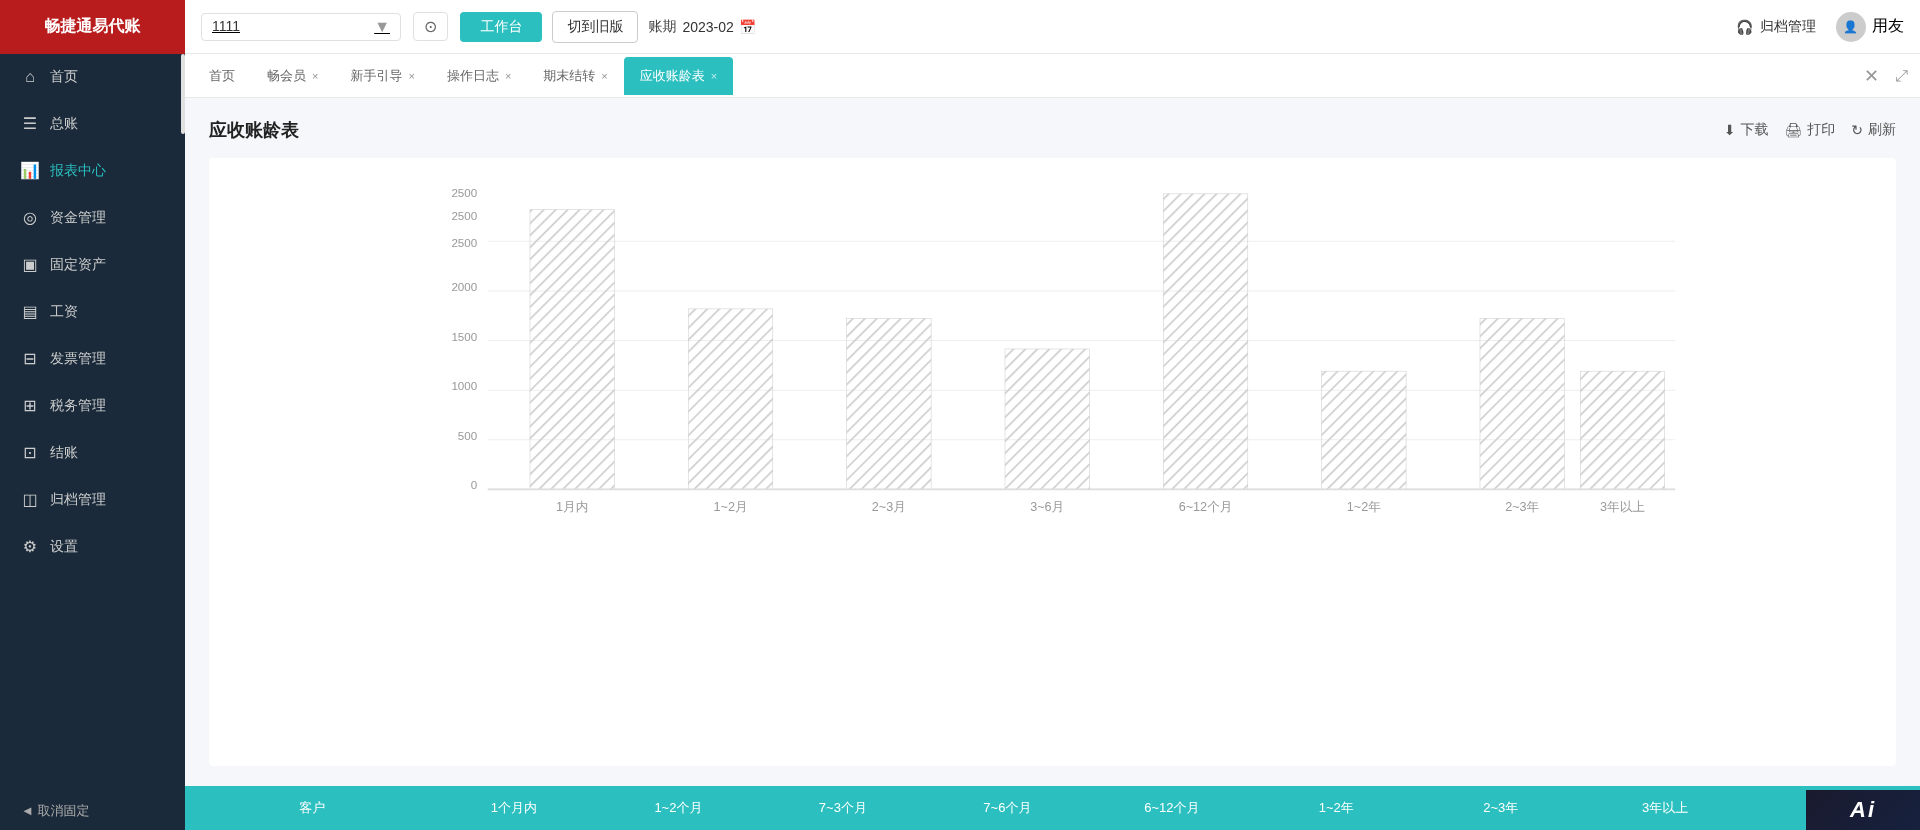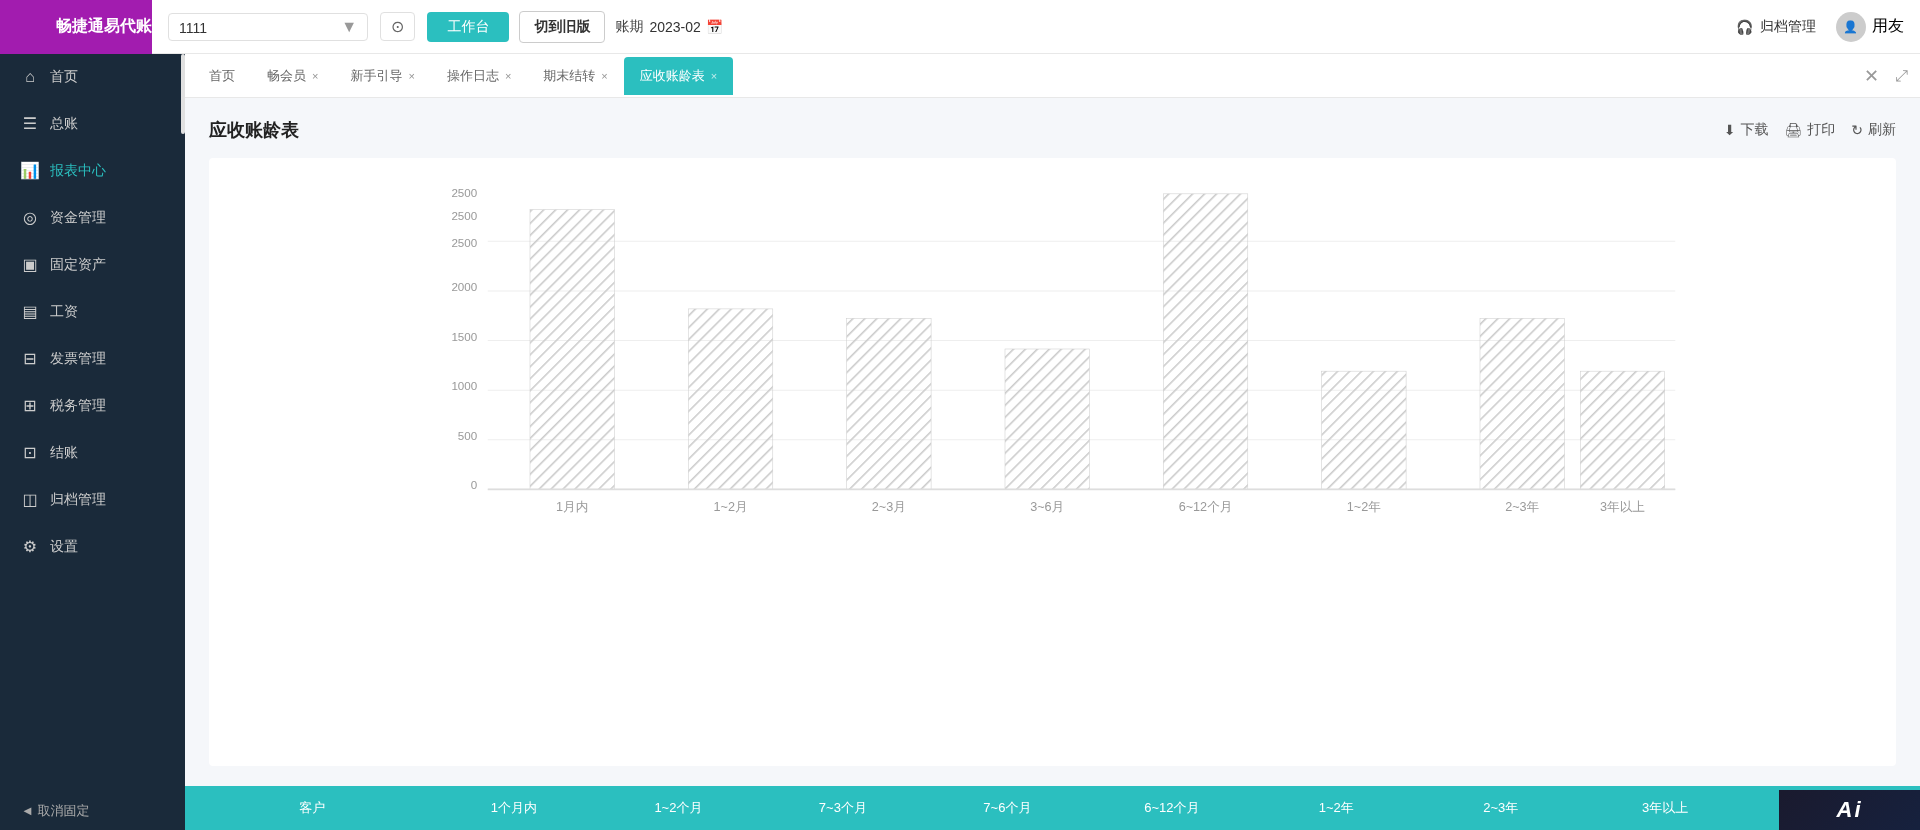--- a/index.html
+++ b/index.html
@@ -9,44 +9,45 @@
     .top-header {
       height: 54px;
       background: #fff;
       display: flex;
       align-items: center;
       padding: 0 16px;
       border-bottom: 1px solid #e8e8e8;
       flex-shrink: 0;
     }
     .logo-area {
-      width: 152px;
-      background: #a21caf;
+      width: 185px;
+      background: #b91c1c;
       height: 54px;
       display: flex;
       align-items: center;
-      justify-content: flex-end;
+      justify-content: center;
       flex-shrink: 0;
       margin-left: -16px;
       margin-right: 16px;
     }
     .logo-text {
       color: #fff;
       font-size: 16px;
       font-weight: bold;
     }
     .company-selector {
       display: flex;
-      align-items: flex-end;
+      align-items: flex-start;
       border: 1px solid #e0e0e0;
       border-radius: 4px;
       padding: 4px 10px;
       min-width: 200px;
       cursor: pointer;
       background: #fff;
+      text-decoration: underline;
     }
     .company-name { flex: 1; font-size: 14px; color: #333; }
     .chevron-icon { color: #999; margin-left: 8px; }
     .copy-icon-btn {
       margin-left: 12px;
       background: none;
       border: 1px solid #e0e0e0;
       border-radius: 4px;
       padding: 4px 10px;
       cursor: pointer;
@@ -65,21 +66,20 @@
     }
     .switch-btn {
       margin-left: 10px;
       background: #fff;
       color: #333;
       border: 1px solid #ccc;
       border-radius: 4px;
       padding: 6px 14px;
       font-size: 14px;
       cursor: pointer;
-      font-weight: bold;
     }
     .period-area {
       margin-left: 10px;
       display: flex;
       align-items: center;
       font-size: 14px;
       color: #333;
     }
     .period-label { margin-right: 6px; color: #404040; }
     .period-value { font-weight: 500; }
@@ -299,21 +299,21 @@
 
     
     .ai-badge {
       position: fixed;
       bottom: 0;
       right: 0;
       background: linear-gradient(135deg, #1a1a2e, #16213e);
       color: #fff;
       font-size: 22px;
       font-weight: bold;
-      width: 141px;
+      width: 114px;
       height: 40px;
       display: flex;
       align-items: center;
       justify-content: center;
       font-style: italic;
       letter-spacing: 2px;
     }
 
     
     .chart-svg { width: 100%; height: 100%; }

